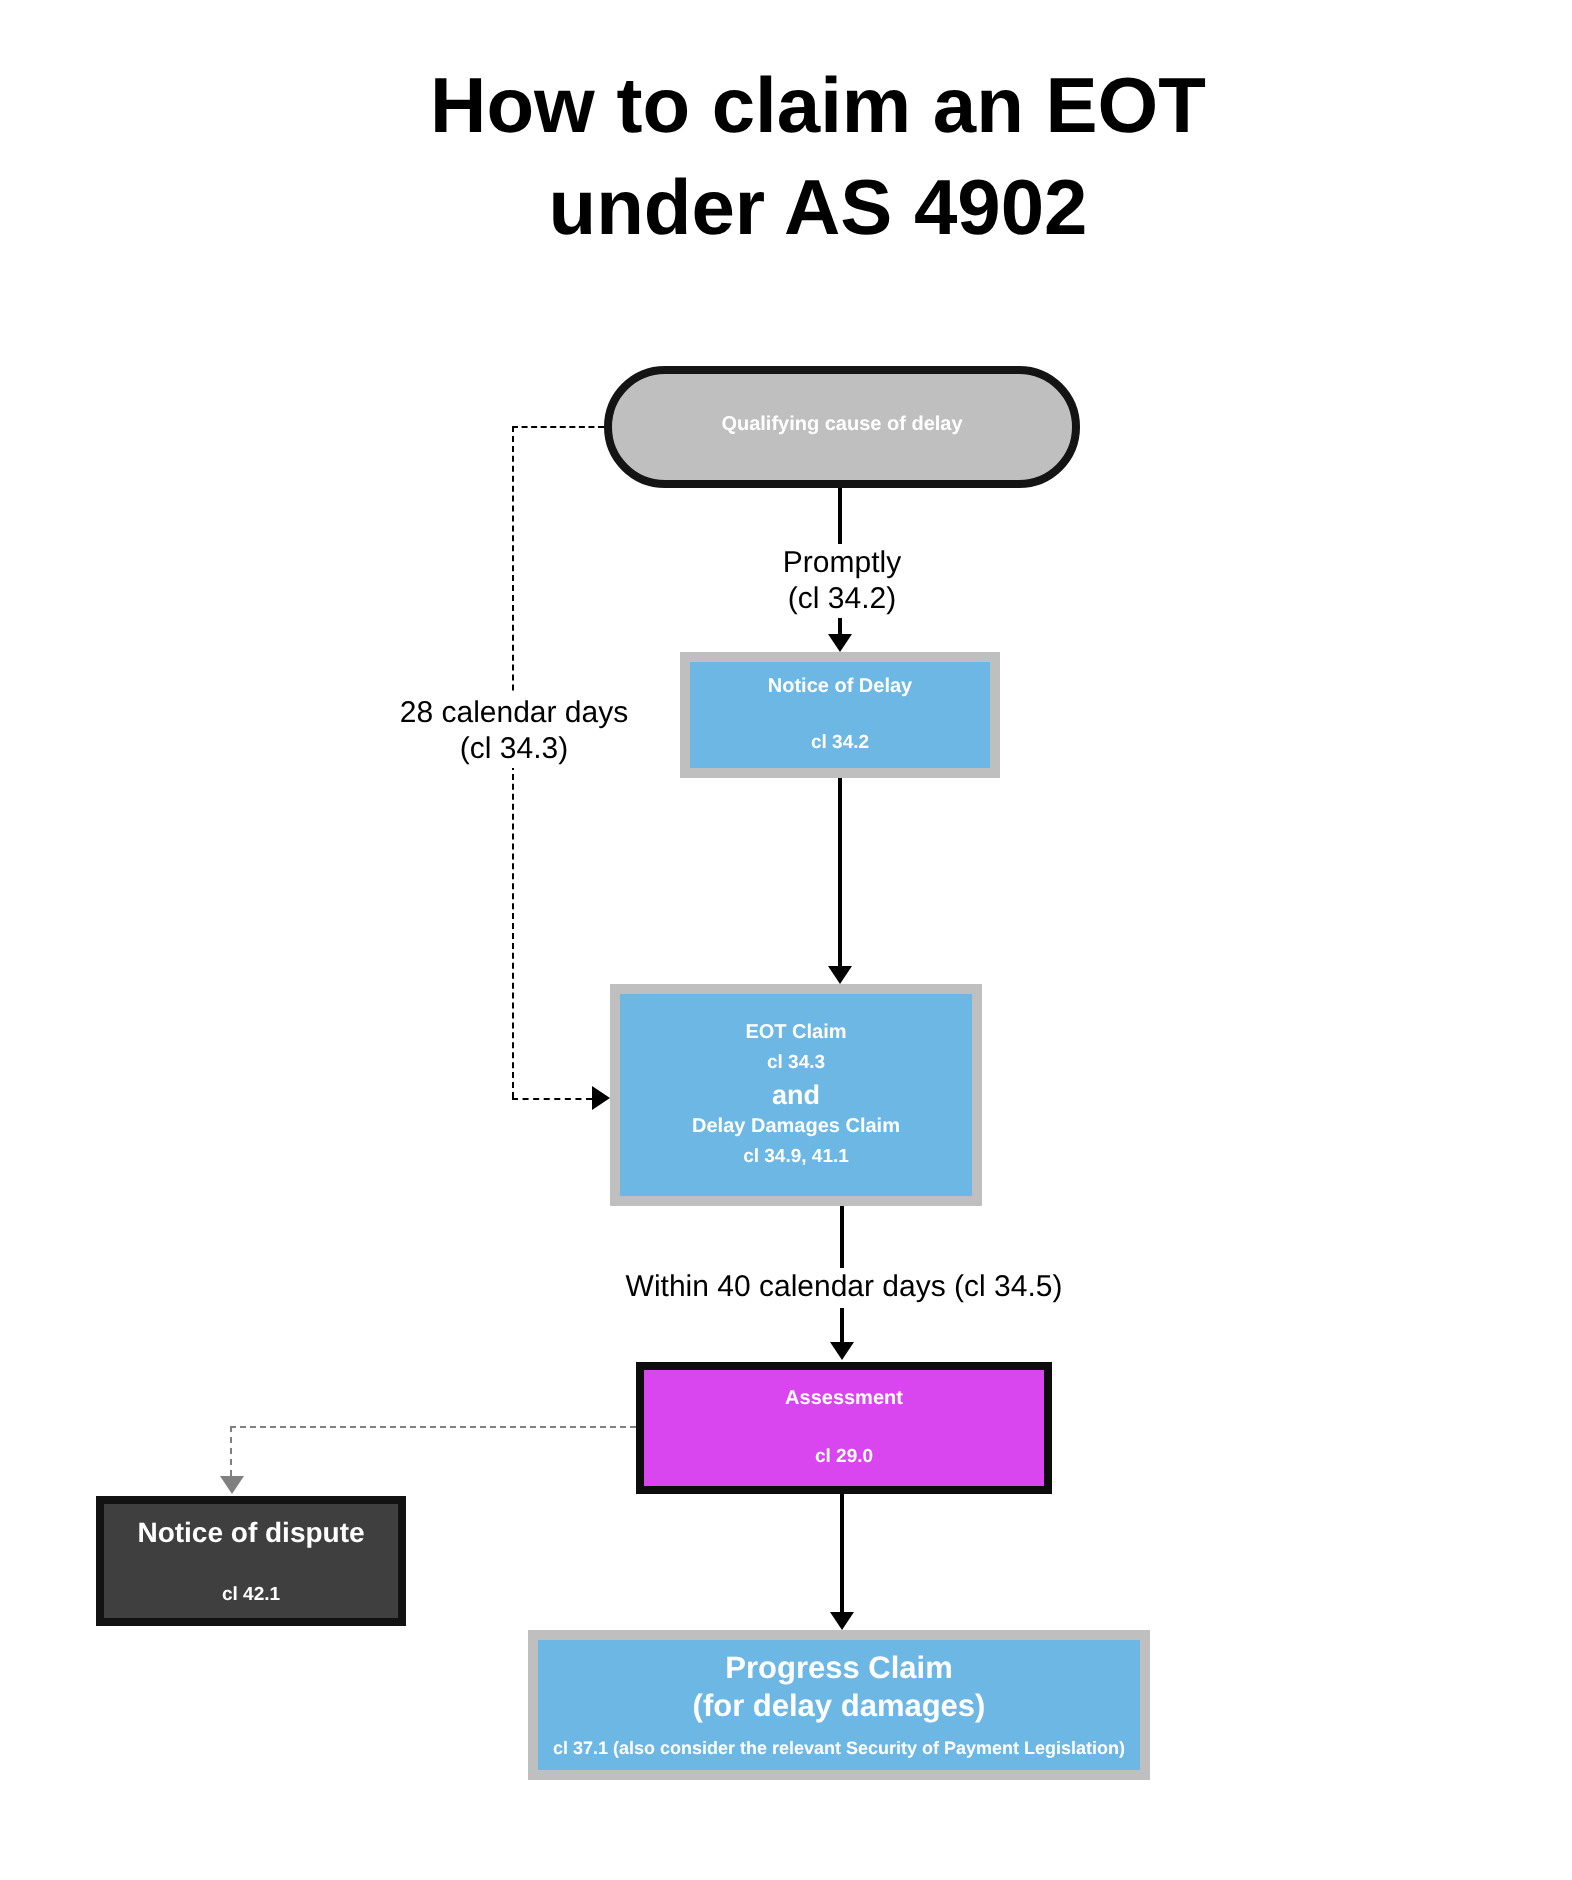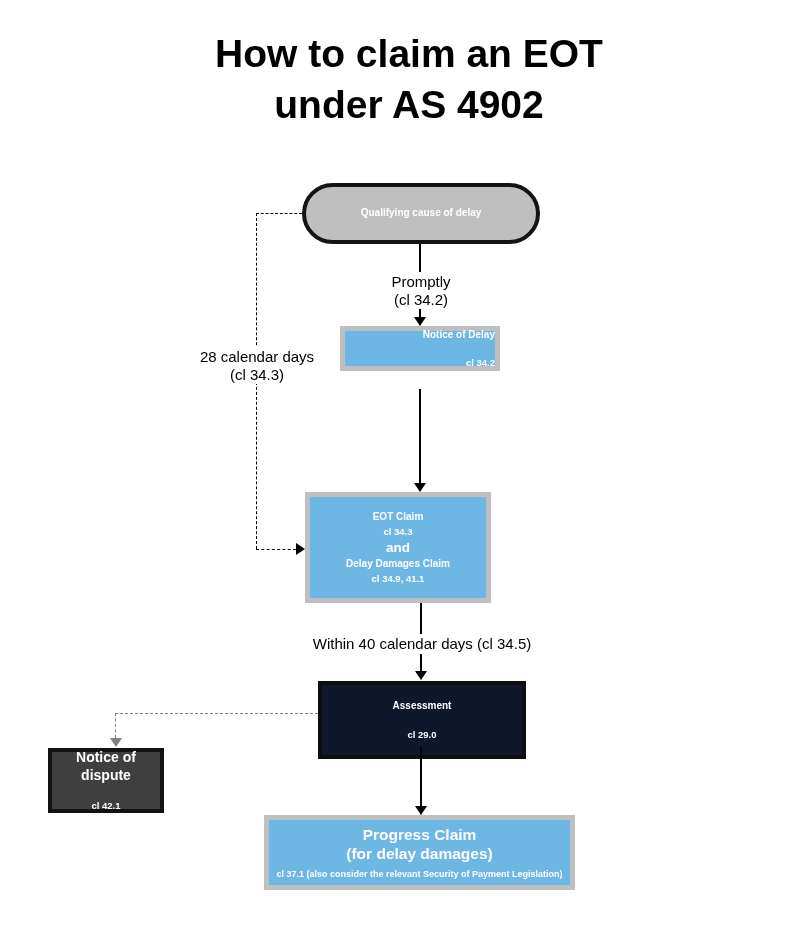--- a/index.html
+++ b/index.html
@@ -16,36 +16,36 @@
   .node{position:absolute;display:flex;flex-direction:column;align-items:center;justify-content:center;box-sizing:border-box;text-align:center;color:#fff;}
   .node .big{font-size:10px;font-weight:700;line-height:1.25;}
   .node .small{font-size:9.5px;font-weight:700;line-height:1.2;margin-top:16px;}
   
   .pill{
     left:302px;top:183px;width:238px;height:61px;border-radius:31px;
     background:#BFBFBF;border:4px solid #141414;
   }
   
   .blue{background:#6CB7E4;border:5px solid #BFBFBF;}
-  .notice{left:340px;top:326px;width:160px;height:45px;align-items:flex-end;}
+  .notice{left:340px;top:326px;width:160px;height:63px;}
   .eot{left:305px;top:492px;width:186px;height:111px;}
   .eot .big{line-height:1.15;}
   .eot .mid{font-size:13.5px;font-weight:700;margin:3px 0;}
   .eot .small{margin:3px 0 0 0;}
   .progress{left:264px;top:815px;width:311px;height:75px;}
   .progress .big{font-size:15.5px;}
   .progress .small{font-size:9px;margin-top:6px;white-space:nowrap;}
   
   .assessment{
-    left:318px;top:681px;width:208px;height:78px;
-    background:#0f172a;border:4px solid #0D0D0D;
+    left:318px;top:681px;width:208px;height:66px;
+    background:#d946ef;border:4px solid #0D0D0D;
   }
   
   .dispute{
-    left:48px;top:748px;width:116px;height:65px;
+    left:48px;top:748px;width:155px;height:65px;
     background:#3F3F3F;border:4px solid #121212;
   }
   .dispute .big{font-size:14px;}
   
   .vline{position:absolute;width:0;border-left:2px solid #000;}
   .vdash{position:absolute;width:0;border-left:1px dashed #000;}
   .hdash{position:absolute;height:0;border-top:1px dashed #000;}
   .vdash.gray{border-left:1px dashed #808080;}
   .hdash.gray{border-top:1px dashed #808080;}
   .arrow-down{position:absolute;width:0;height:0;border-left:6px solid transparent;border-right:6px solid transparent;border-top:9px solid #000;}

